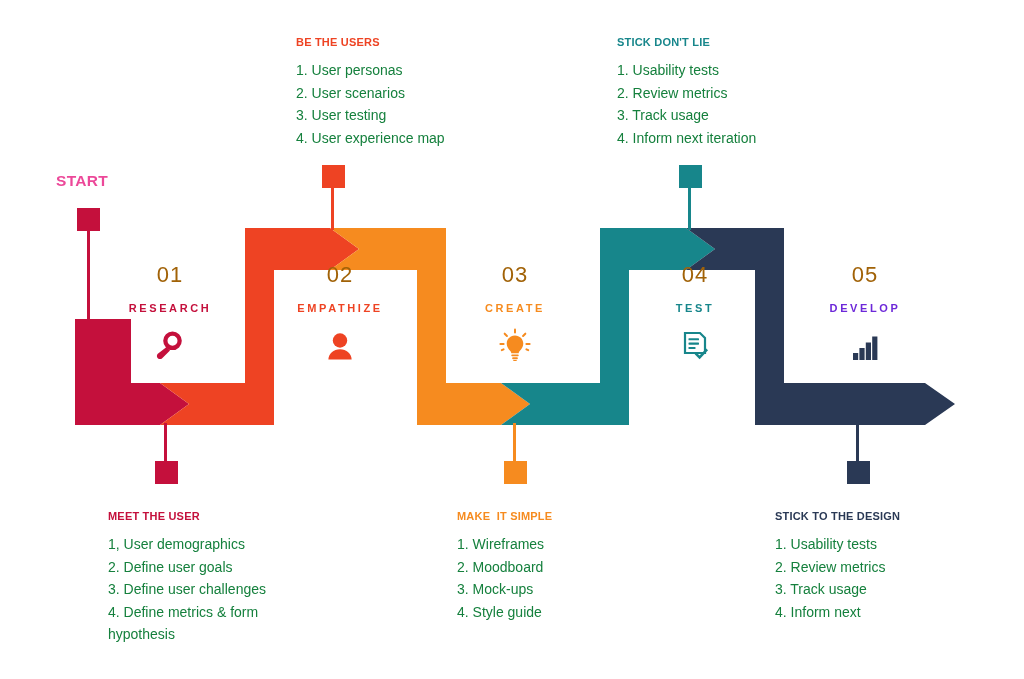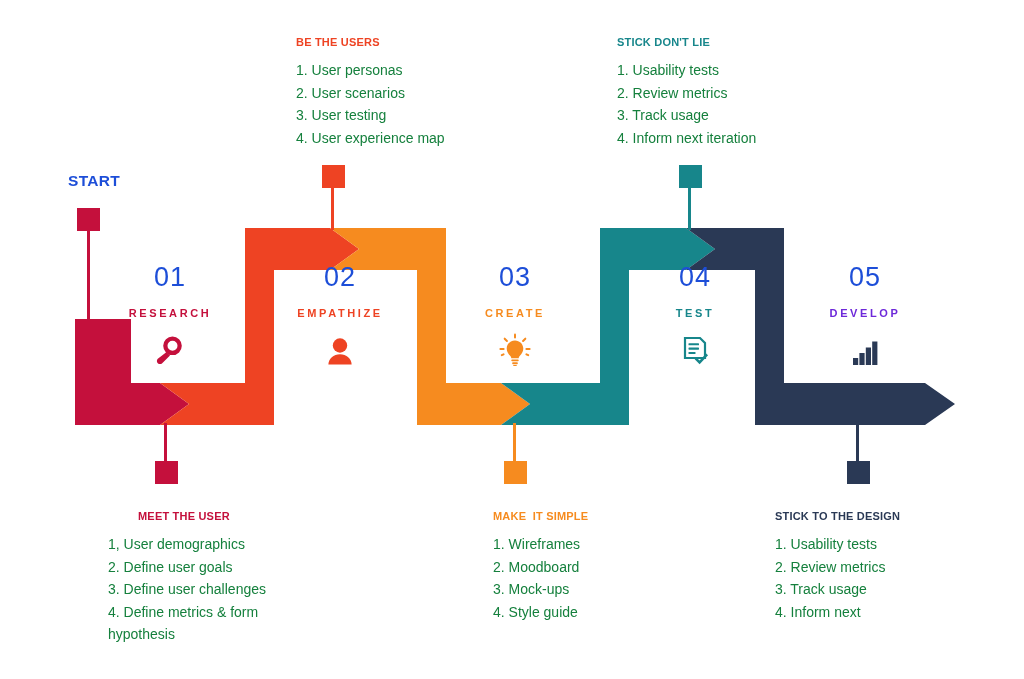--- a/index.html
+++ b/index.html
@@ -48,22 +48,22 @@
     color: #15803d;
     white-space: pre-wrap;
   }
   
   .step {
     position: absolute;
     width: 150px;
     text-align: center;
   }
   .step-num {
-    font-size: 27px;
-    color: #1d4ed8;
+    font-size: 22px;
+    color: #a16207;
     letter-spacing: 1px;
     line-height: 1;
     font-weight: 400;
   }
   .step-name {
     margin-top: 17px;
     font-size: 11px;
     font-weight: bold;
     letter-spacing: 2.6px;
     line-height: 1;
@@ -134,21 +134,21 @@
       <rect x="688" y="178" width="3" height="52" fill="#17868b"></rect>
       <rect x="679" y="165" width="23" height="23" fill="#17868b"></rect>
     </g>
 
     <g>
       <rect x="856" y="423" width="3" height="42" fill="#2a3955"></rect>
       <rect x="847" y="461" width="23" height="23" fill="#2a3955"></rect>
     </g>
   </svg>
 
-  <div id="start-label" style="left:68px; top:172px; color:#1d4ed8;">START</div>
+  <div id="start-label" style="left:56px; top:172px; color:#ec4899;">START</div>
 
   <div class="step" style="left:95px; top:264px;">
     <div class="step-num">01</div>
     <div class="step-name" style="color:#c4103c;">RESEARCH</div>
     <div class="step-icon">
       <svg width="34" height="34" viewBox="0 0 34 34">
         <g fill="#c4103c">
           <path d="M19.5 2.5a9.3 9.3 0 1 0 0 18.6 9.3 9.3 0 0 0 0-18.6zm0 4.3a5 5 0 1 1 0 10 5 5 0 0 1 0-10z"></path>
           <path d="M13.6 18.0 L17.0 21.4 L9.2 29.2 C8.0 30.4 6.0 30.4 4.8 29.2 C3.6 28.0 3.6 26.0 4.8 24.8 Z"></path>
         </g>
@@ -242,30 +242,30 @@
     <div class="callout-title" style="color:#17868b;">STICK DON'T LIE</div>
     <ul class="callout-list">
       <li>1. Usability tests</li>
       <li>2. Review metrics</li>
       <li>3. Track usage</li>
       <li>4. Inform next iteration</li>
     </ul>
   </div>
 
   <div class="callout" style="left:108px; top:510px; width:185px;">
-    <div class="callout-title" style="color:#c4103c;margin-left:30px;">MEET THE USER</div>
+    <div class="callout-title" style="color:#c4103c;">MEET THE USER</div>
     <ul class="callout-list">
       <li>1, User demographics</li>
       <li>2. Define user goals</li>
       <li>3. Define user challenges</li>
       <li>4. Define metrics &amp; form hypothesis</li>
     </ul>
   </div>
 
-  <div class="callout" style="left:457px; top:510px; width:215px;margin-left:36px;">
+  <div class="callout" style="left:457px; top:510px; width:215px;">
     <div class="callout-title" style="color:#f68b1f;">MAKE  IT SIMPLE</div>
     <ul class="callout-list">
       <li>1. Wireframes</li>
       <li>2. Moodboard</li>
       <li>3. Mock-ups</li>
       <li>4. Style guide</li>
     </ul>
   </div>
 
   <div class="callout" style="left:775px; top:510px; width:230px;">

